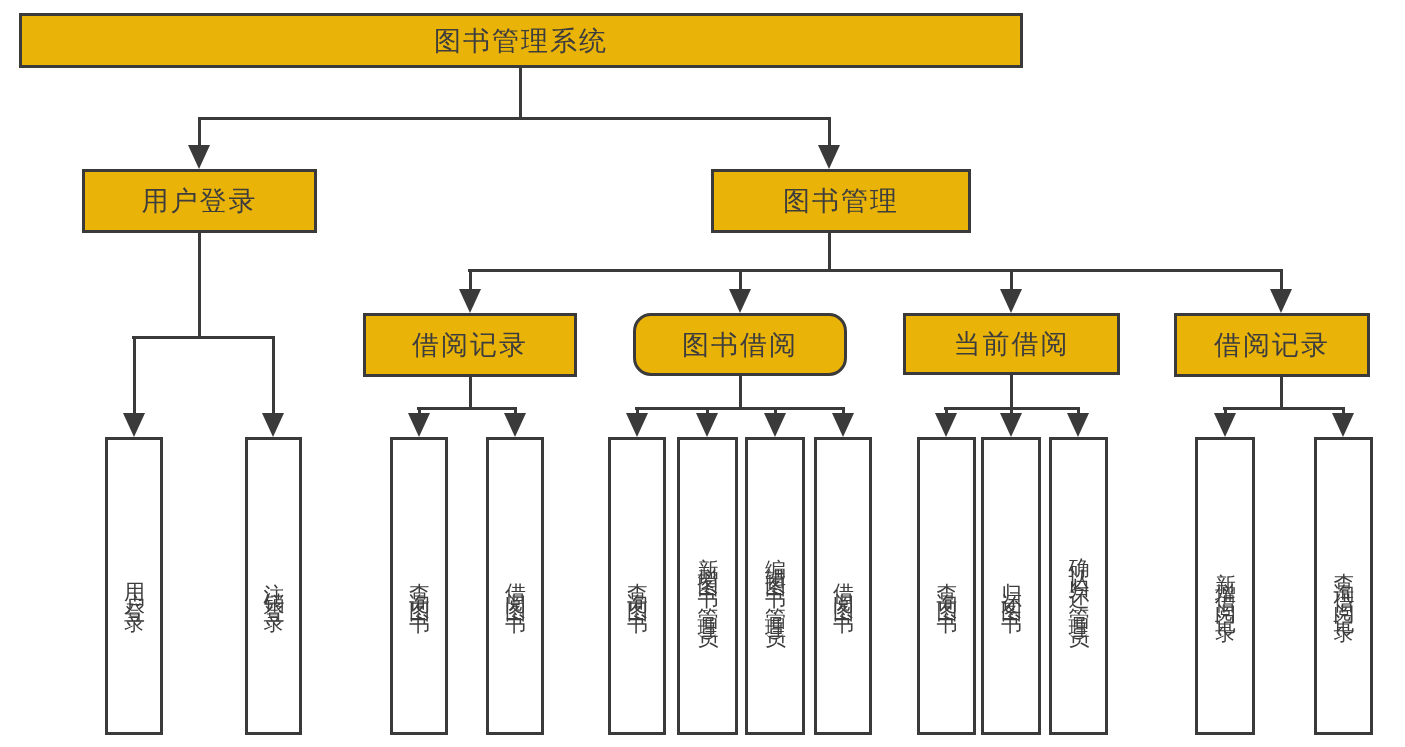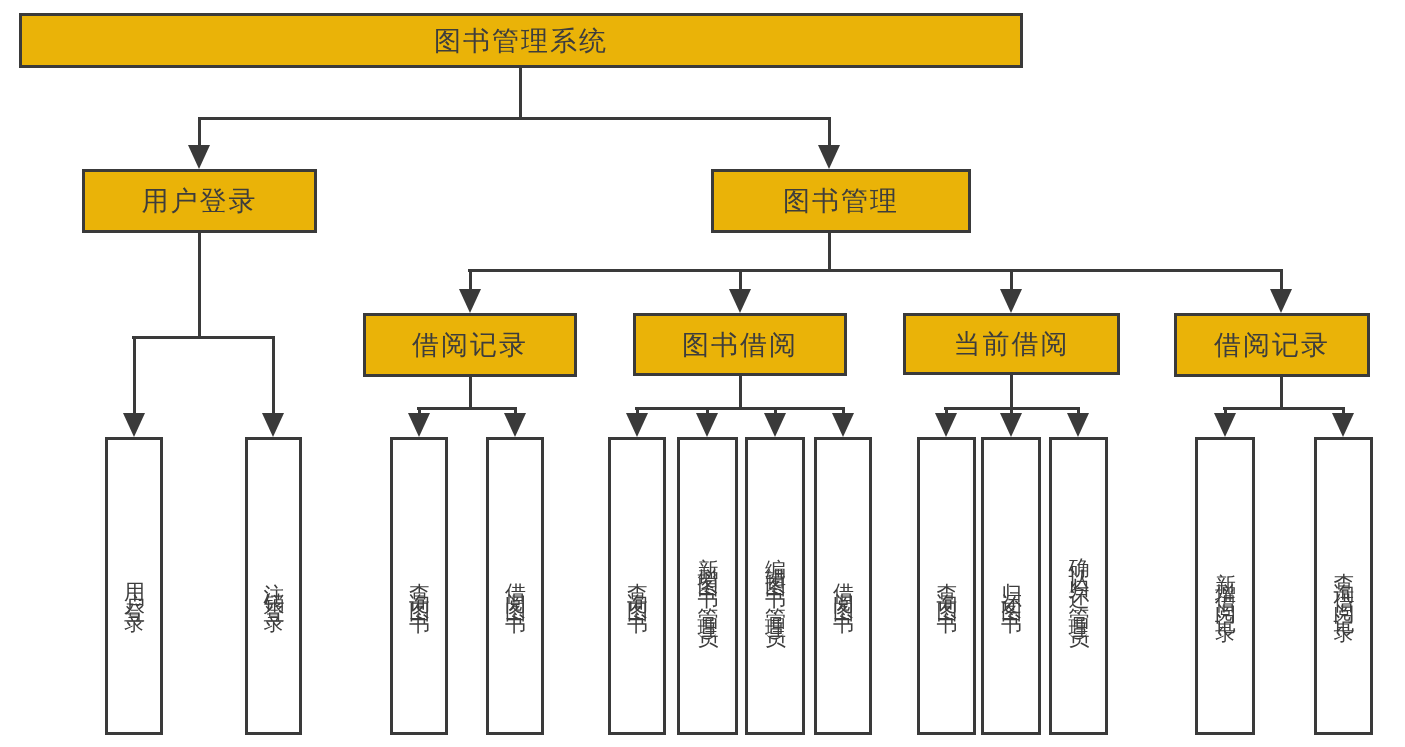--- a/index.html
+++ b/index.html
@@ -84,21 +84,21 @@
   <div class="vline" style="left:469px;top:269px;height:23px;"></div>
   <div class="arrow" style="left:459px;top:289px;"></div>
   <div class="vline" style="left:739px;top:269px;height:23px;"></div>
   <div class="arrow" style="left:729px;top:289px;"></div>
   <div class="vline" style="left:1010px;top:269px;height:23px;"></div>
   <div class="arrow" style="left:1000px;top:289px;"></div>
   <div class="vline" style="left:1280px;top:269px;height:23px;"></div>
   <div class="arrow" style="left:1270px;top:289px;"></div>
 
   <div class="hbox" style="left:363px;top:313px;width:214px;height:64px;">借阅记录</div>
-  <div class="hbox" style="left:633px;top:313px;width:214px;height:63px;">图书借阅</div>
+  <div class="hbox" style="left:633px;top:313px;width:214px;height:63px;border-radius:18px;">图书借阅</div>
   <div class="hbox" style="left:903px;top:313px;width:217px;height:62px;">当前借阅</div>
   <div class="hbox" style="left:1174px;top:313px;width:196px;height:64px;">借阅记录</div>
 
   <div class="vline" style="left:469px;top:377px;height:32px;"></div>
   <div class="hline" style="left:417px;top:407px;width:100px;"></div>
   <div class="vline" style="left:418px;top:407px;height:10px;"></div>
   <div class="arrow" style="left:408px;top:413px;"></div>
   <div class="vline" style="left:514px;top:407px;height:10px;"></div>
   <div class="arrow" style="left:504px;top:413px;"></div>
 

